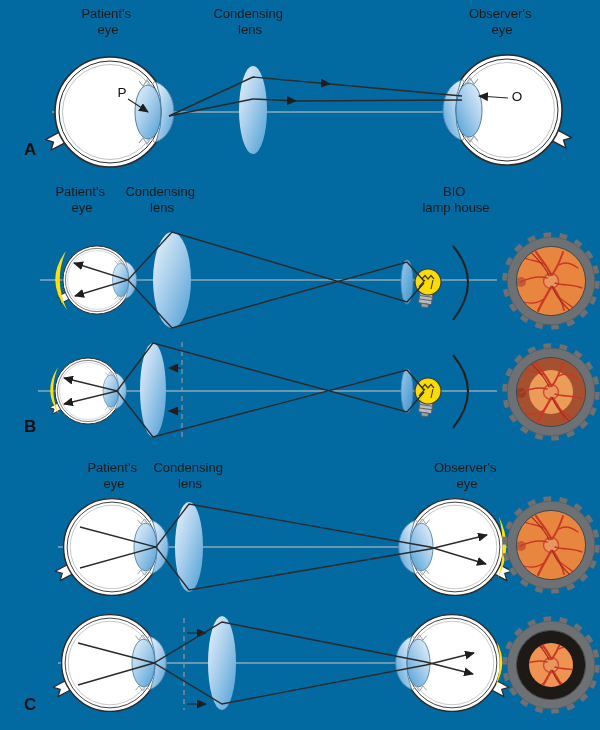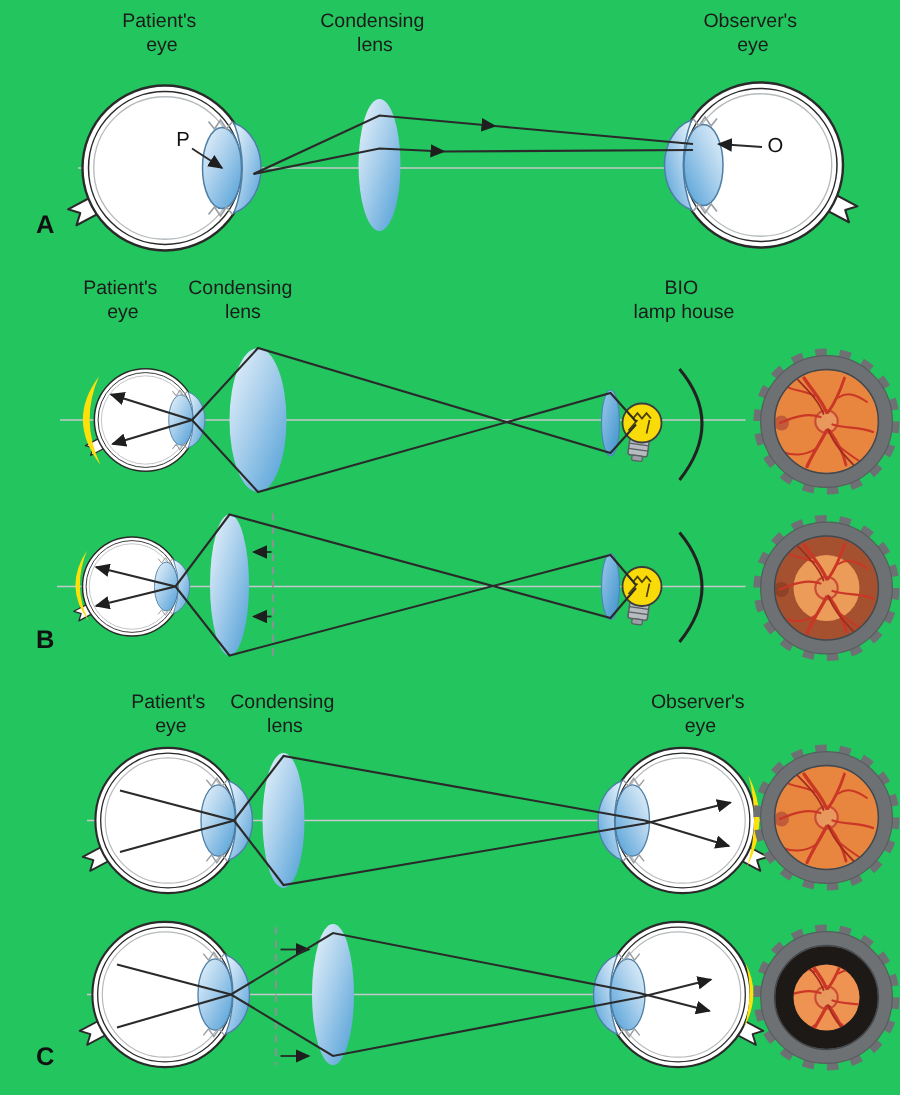--- a/index.html
+++ b/index.html
@@ -1,16 +1,16 @@
 <!DOCTYPE html>
 <html><head>
 <meta charset="utf-8">
 <style>
   html,body{margin:0;padding:0;background:#ffffff;}
-  .stage{position:relative;width:600px;height:730px;background:#22c55e;overflow:hidden;}
+  .stage{position:relative;width:600px;height:730px;background:#0369a1;overflow:hidden;}
   .lbl{font-family:"Liberation Sans",sans-serif;font-size:13px;fill:#1b1b1b;}
   .pt{font-family:"Liberation Sans",sans-serif;font-size:13.5px;fill:#111;}
   .plet{font-family:"Liberation Sans",sans-serif;font-size:17px;font-weight:bold;fill:#111;}
   .ray{stroke:#2a2a2a;stroke-width:1.4;fill:none;}
   .thin{stroke:#2a2a2a;stroke-width:1.2;fill:none;}
   .axis{stroke:#c7cacc;stroke-width:1;}
   .dash{stroke:#8e9295;stroke-width:1.3;stroke-dasharray:5 4;fill:none;}
   .yellow{fill:#FFE10A;stroke:none;}
 </style>
 </head>

